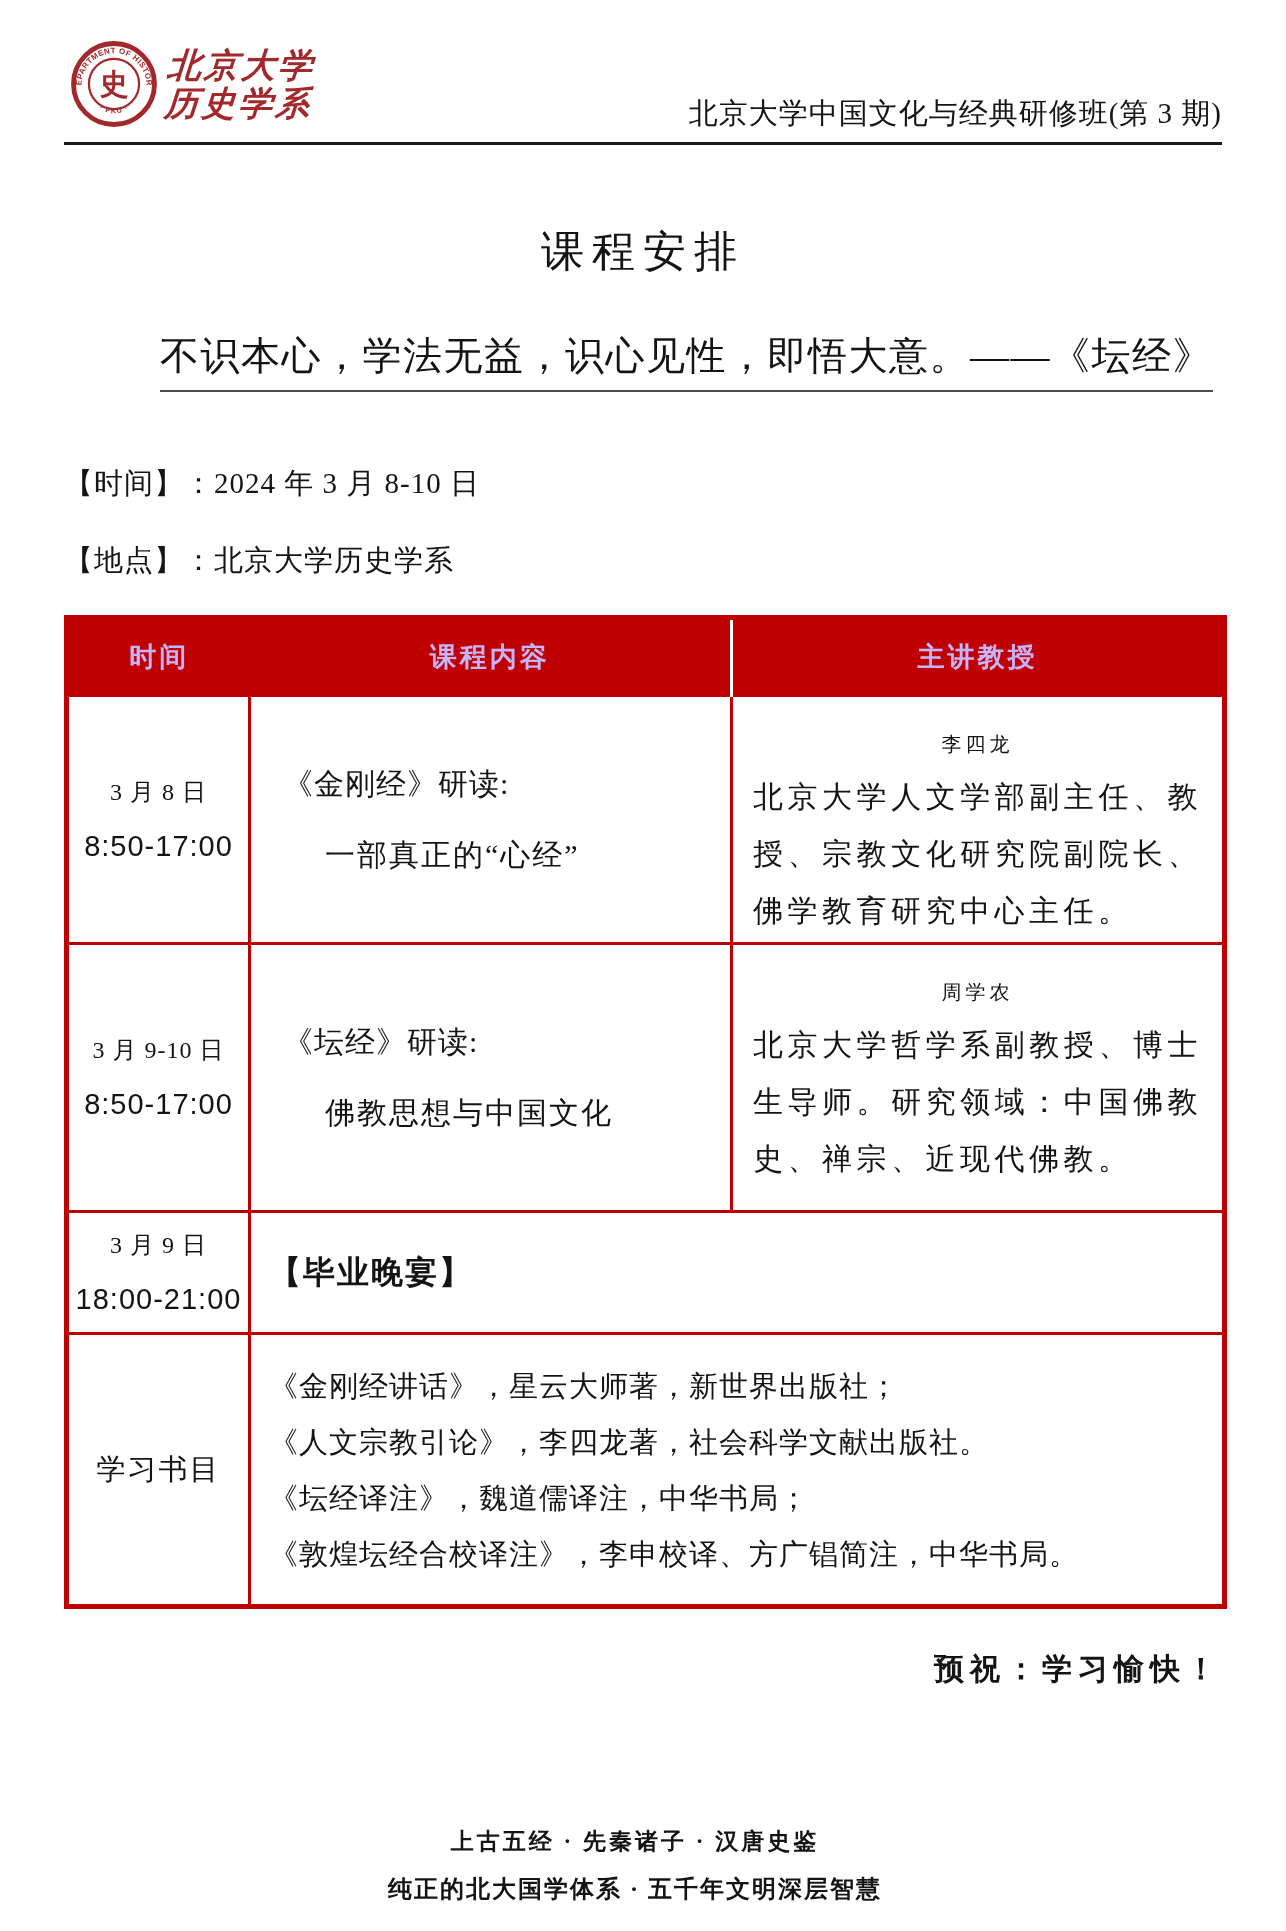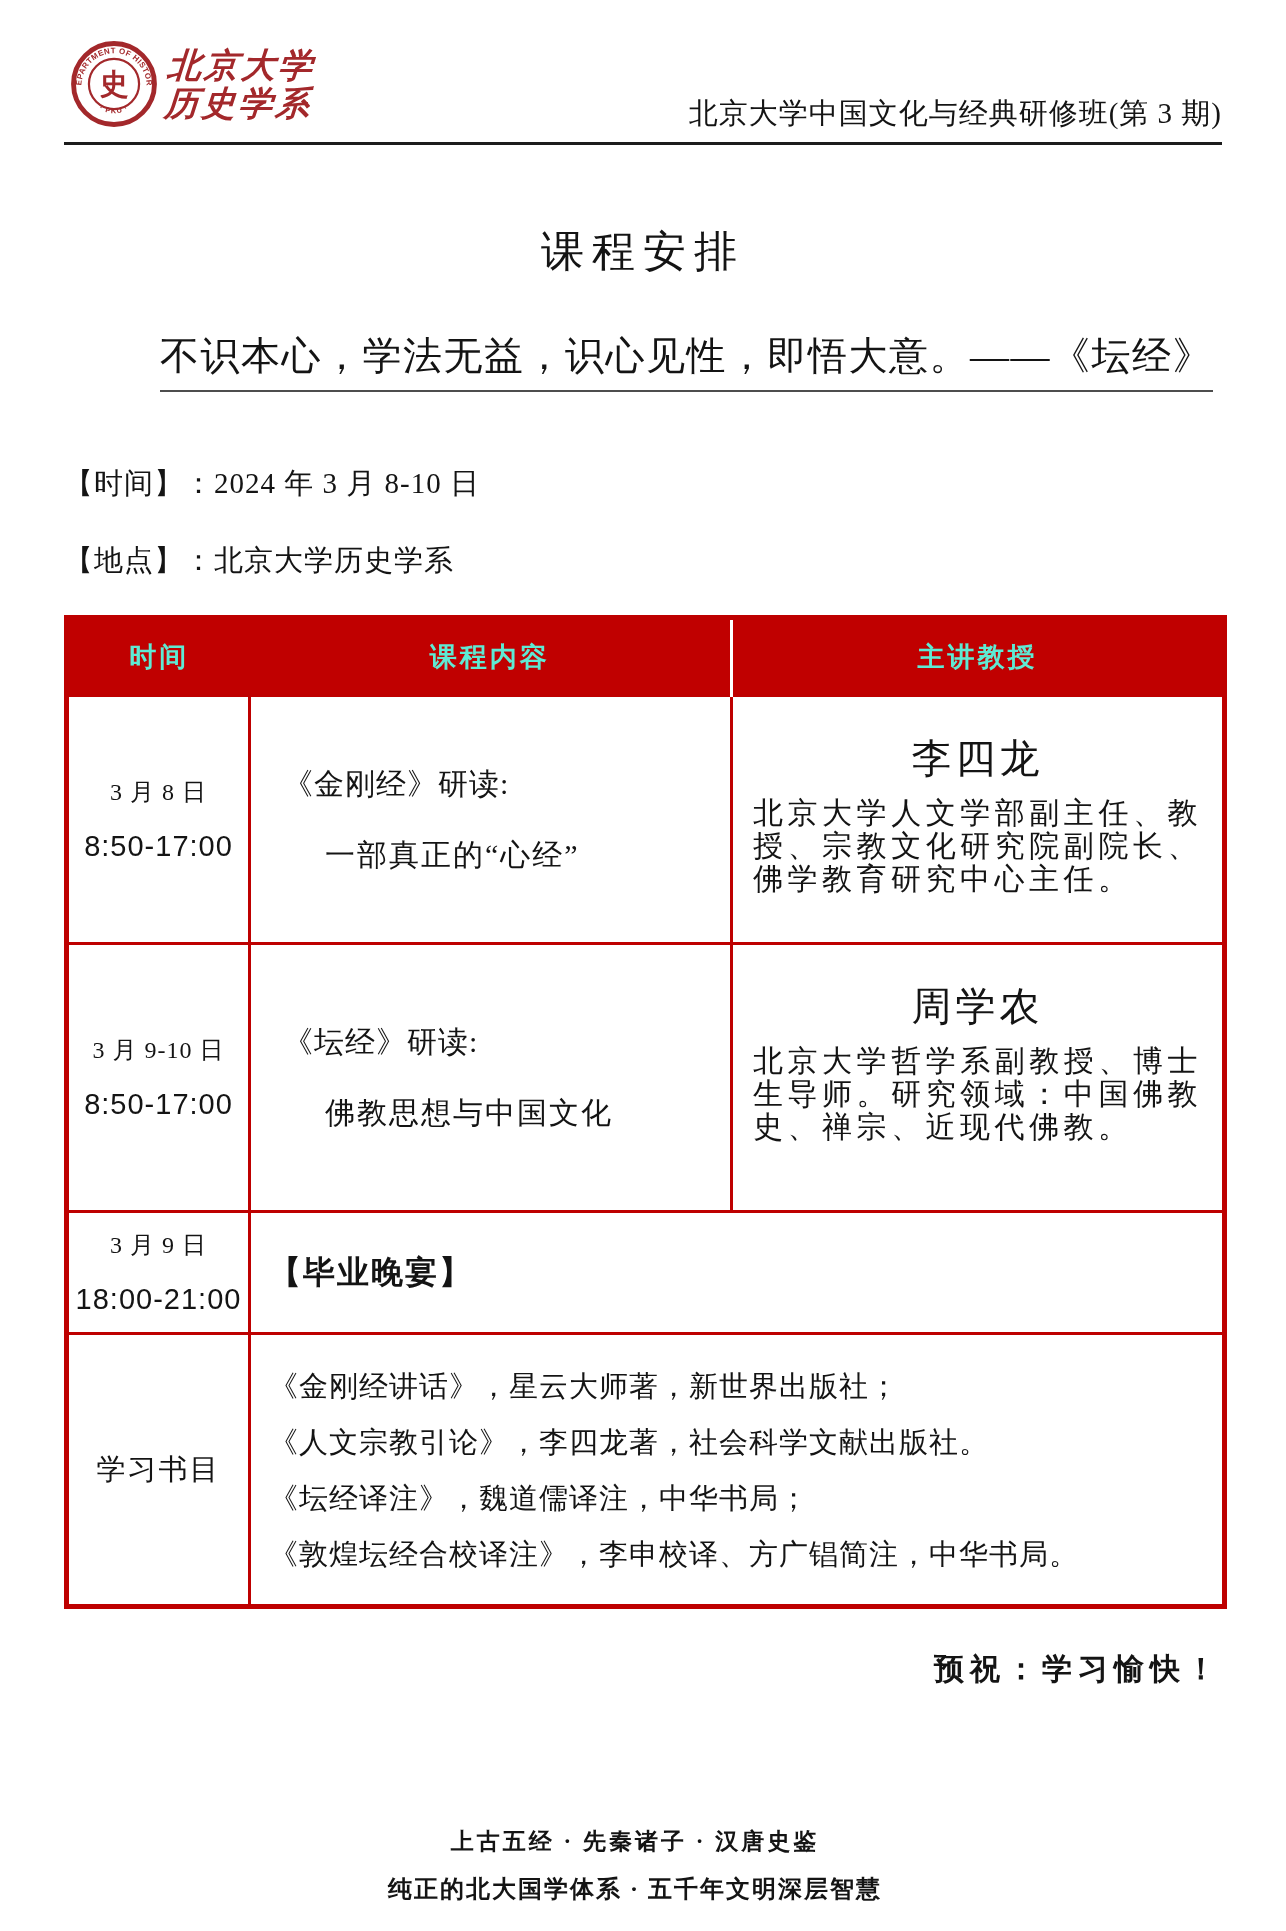--- a/index.html
+++ b/index.html
@@ -59,21 +59,21 @@
     width:1158px;
     table-layout:fixed;
     border-collapse:collapse;
     border:5px solid #be0000;
   }
   col.c1 { width:183px; }
   col.c2 { width:482px; }
   col.c3 { width:493px; }
   th {
     height:72px;
-    background:#c00000; color:#5eead4;
+    background:#c00000; color:#c4b5fd;
     font-size:27px; font-weight:bold; letter-spacing:3px;
     border:none;
   }
   th.th-prof { border-left:3px solid #ffffff; }
   td {
     border:3px solid #be0000;
     font-size:30px;
     vertical-align:middle;
   }
   tr.row1 td { height:243px; }
@@ -83,22 +83,22 @@
 
   .time-cell { text-align:center; }
   .time-l1 { font-size:24px; letter-spacing:1px;text-align:center; }
   .time-l2 { font-family:"Liberation Sans", sans-serif; font-size:29px; margin-top:22px; letter-spacing:1px; }
 
   .course-cell { padding-left:18px; }
   .course-l1 { font-size:30px; letter-spacing:1px;margin-left:14px; }
   .course-l2 { margin-top:30px; padding-left:56px; font-size:30px; letter-spacing:2px; }
 
   .prof-cell { padding:0 20px; vertical-align:top; }
-  .prof-name { margin-top:34px; text-align:center; font-size:40px; letter-spacing:4px; }
-  .prof-bio  { margin-top:10px; font-size:30px; line-height:33px; letter-spacing:4.5px; text-align:justify; }
+  .prof-name { margin-top:34px; text-align:center; font-size:20px; letter-spacing:4px; }
+  .prof-bio  { margin-top:10px; font-size:30px; line-height:57px; letter-spacing:4.5px; text-align:justify; }
 
   .banquet-cell { padding-left:18px; font-weight:bold; font-size:32px; letter-spacing:2px; }
 
   .label-cell { text-align:center; font-size:29px; letter-spacing:2px; }
   .books-cell { padding:12px 6px 12px 18px; }
   .book-line { font-size:29px; line-height:56px; letter-spacing:1px; white-space:nowrap; }
 
   
   .closing {
     margin-top:40px;

